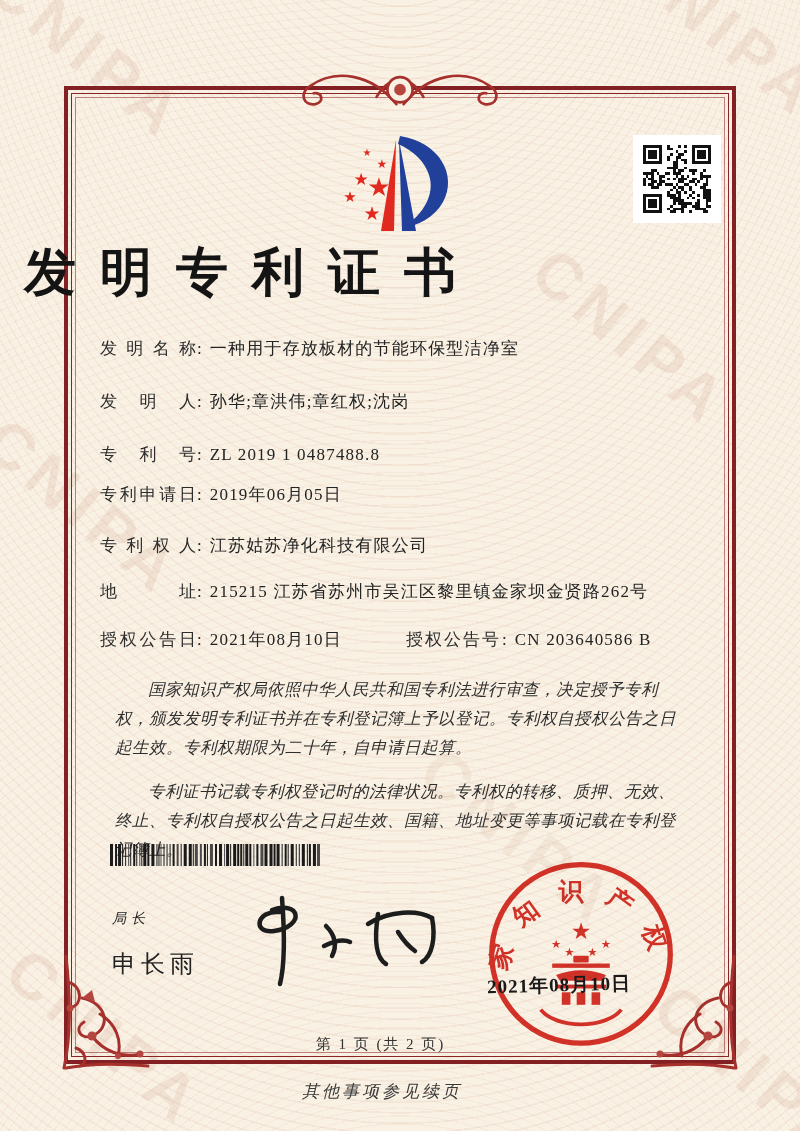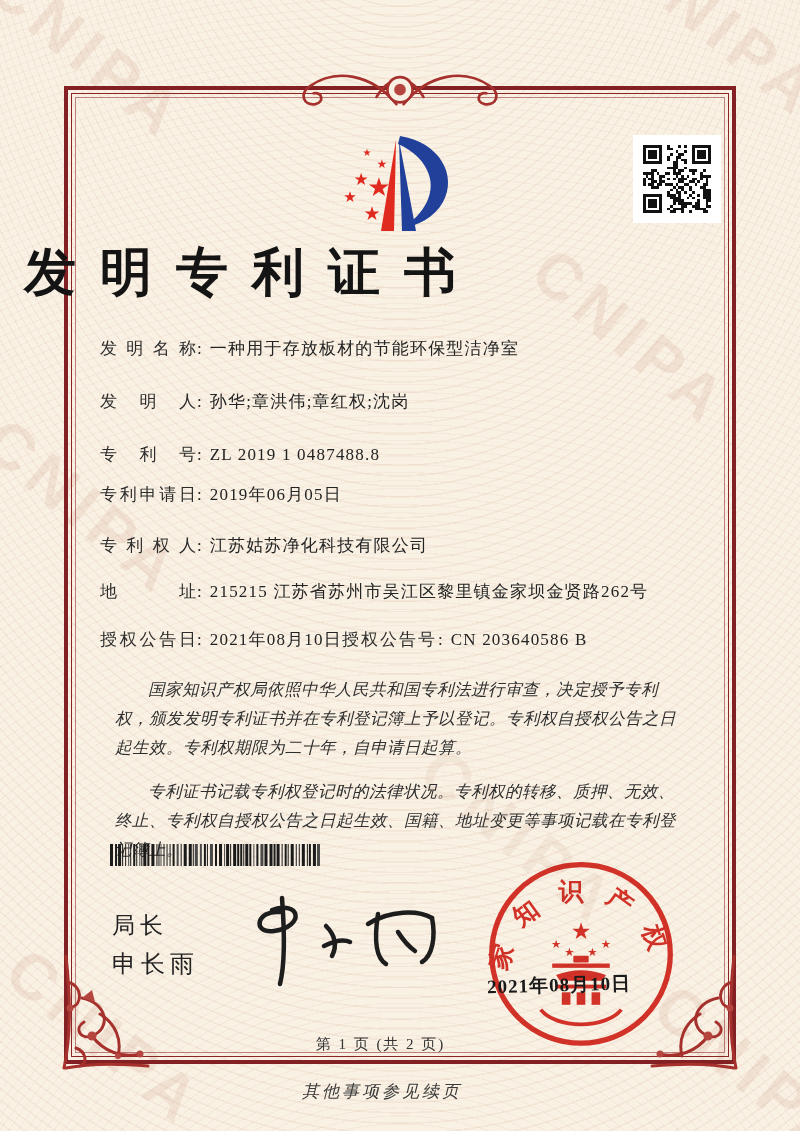--- a/index.html
+++ b/index.html
@@ -36,26 +36,26 @@
   .qr-box svg{width:68px;height:68px;}
   .title{
     position:absolute;left:0;top:238px;width:800px;text-align:left;
     font-size:52px;font-weight:bold;letter-spacing:24px;padding-left:24px;box-sizing:border-box;color:#141414;
   }
   .row{position:absolute;left:100px;width:600px;font-size:17px;white-space:nowrap;}
   .row .lab{display:inline-block;width:96px;text-align:justify;text-align-last:justify;color:#2c2c2c;}
   .row .colon{display:inline-block;margin:0 8px 0 1px;}
   .row .val{letter-spacing:1.2px;color:#232323;}
   .row .lab2{letter-spacing:2px;color:#2c2c2c;}
-  .grant2{}
+  .grant2{margin-left:64px;}
   .paras{position:absolute;left:100px;top:660px;width:602px;font-size:16.5px;line-height:29px;
          font-style:italic;color:#2e2e2e;}
   .paras p{margin:15px;text-indent:2em;letter-spacing:0.5px;}
   .barcode{position:absolute;left:110px;top:844px;width:212px;height:22px;}
-  .signoff-role{position:absolute;left:112px;top:910px;font-size:23px;letter-spacing:5px;color:#222;}
+  .signoff-role{position:absolute;left:112px;top:910px;font-size:14px;letter-spacing:5px;color:#222;font-style:italic;}
   .signoff-name{position:absolute;left:112px;top:948px;font-size:24px;letter-spacing:5px;color:#222;}
   .signature{position:absolute;left:222px;top:882px;width:230px;height:110px;}
   .seal{position:absolute;left:485px;top:856px;width:192px;height:192px;mix-blend-mode:multiply;opacity:.94;}
   .seal-date{position:absolute;left:487px;top:972px;width:170px;font-size:19px;font-weight:bold;
              color:#191919;letter-spacing:1px;transform:rotate(-1.5deg);white-space:nowrap;}
   .page-num{position:absolute;left:0;top:1035px;width:761px;text-align:center;font-size:15px;
             letter-spacing:2px;color:#333;}
   .cont-note{position:absolute;left:0;top:1080px;width:764px;text-align:center;font-size:17px;
              font-style:italic;letter-spacing:3px;color:#3a3a3a;}
   .ornament-top{position:absolute;left:292px;top:54px;width:216px;height:66px;}

